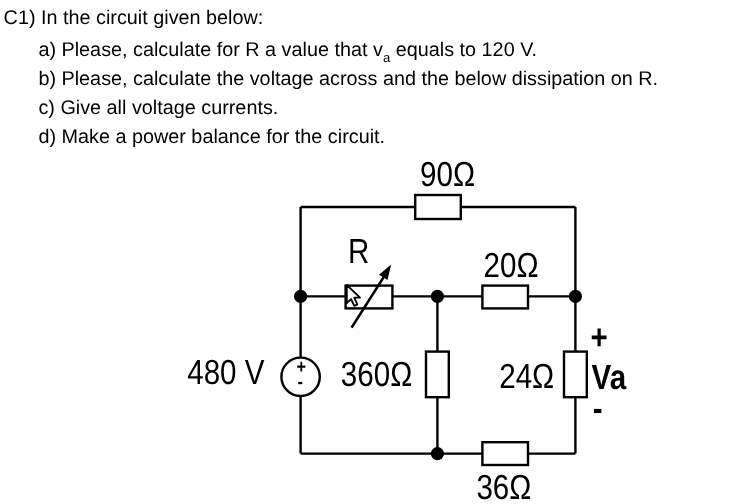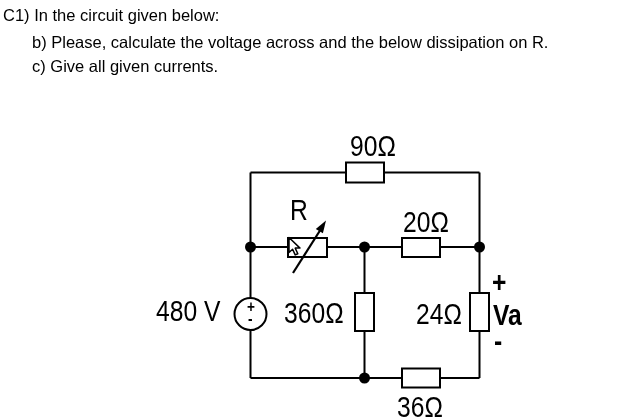--- a/index.html
+++ b/index.html
@@ -71,22 +71,24 @@
     <circle cx="250.5" cy="247" r="5.5" fill="#000"></circle>
     <circle cx="364.5" cy="247" r="5.5" fill="#000"></circle>
     <circle cx="479.5" cy="247" r="5.5" fill="#000"></circle>
     <circle cx="364.5" cy="378" r="5.5" fill="#000"></circle>
 
     <path d="M289 237.5 L289 252.5 L292.6 249.2 L295.2 254.9 L297.8 253.7 L295.2 248.1 L300 248.1 Z" fill="#fff" stroke="#000" stroke-width="1.5" stroke-linejoin="round"></path>
   </svg>
 
   <div class="problem">
     <div class="heading">C1) In the circuit given below:</div>
+    <div class="item"><span>a) Please, calculate for R a value that v</span><sub>a</sub><span> equals to 120 V.</span></div>
     <div class="item">b) Please, calculate the voltage across and the below dissipation on R.</div>
-    <div class="item">c) Give all given currents.</div>
+    <div class="item">c) Give all voltage currents.</div>
+    <div class="item">d) Make a power balance for the circuit.</div>
   </div>
 
   <div class="clabel l90">90Ω</div>
   <div class="clabel lR">R</div>
   <div class="clabel l20">20Ω</div>
   <div class="clabel l360">360Ω</div>
   <div class="clabel l24">24Ω</div>
   <div class="clabel l36">36Ω</div>
   <div class="clabel l480">480 V</div>
   <div class="clabel lsp">+</div>

